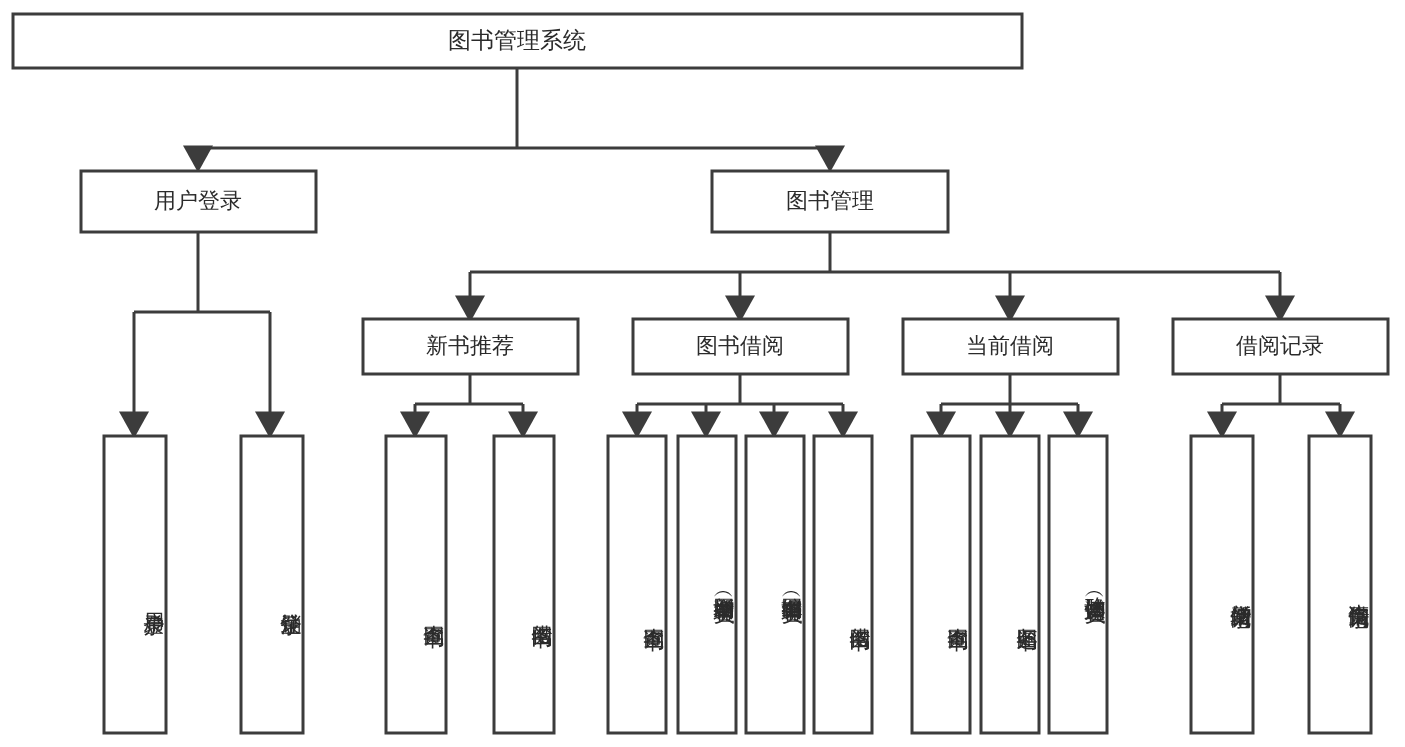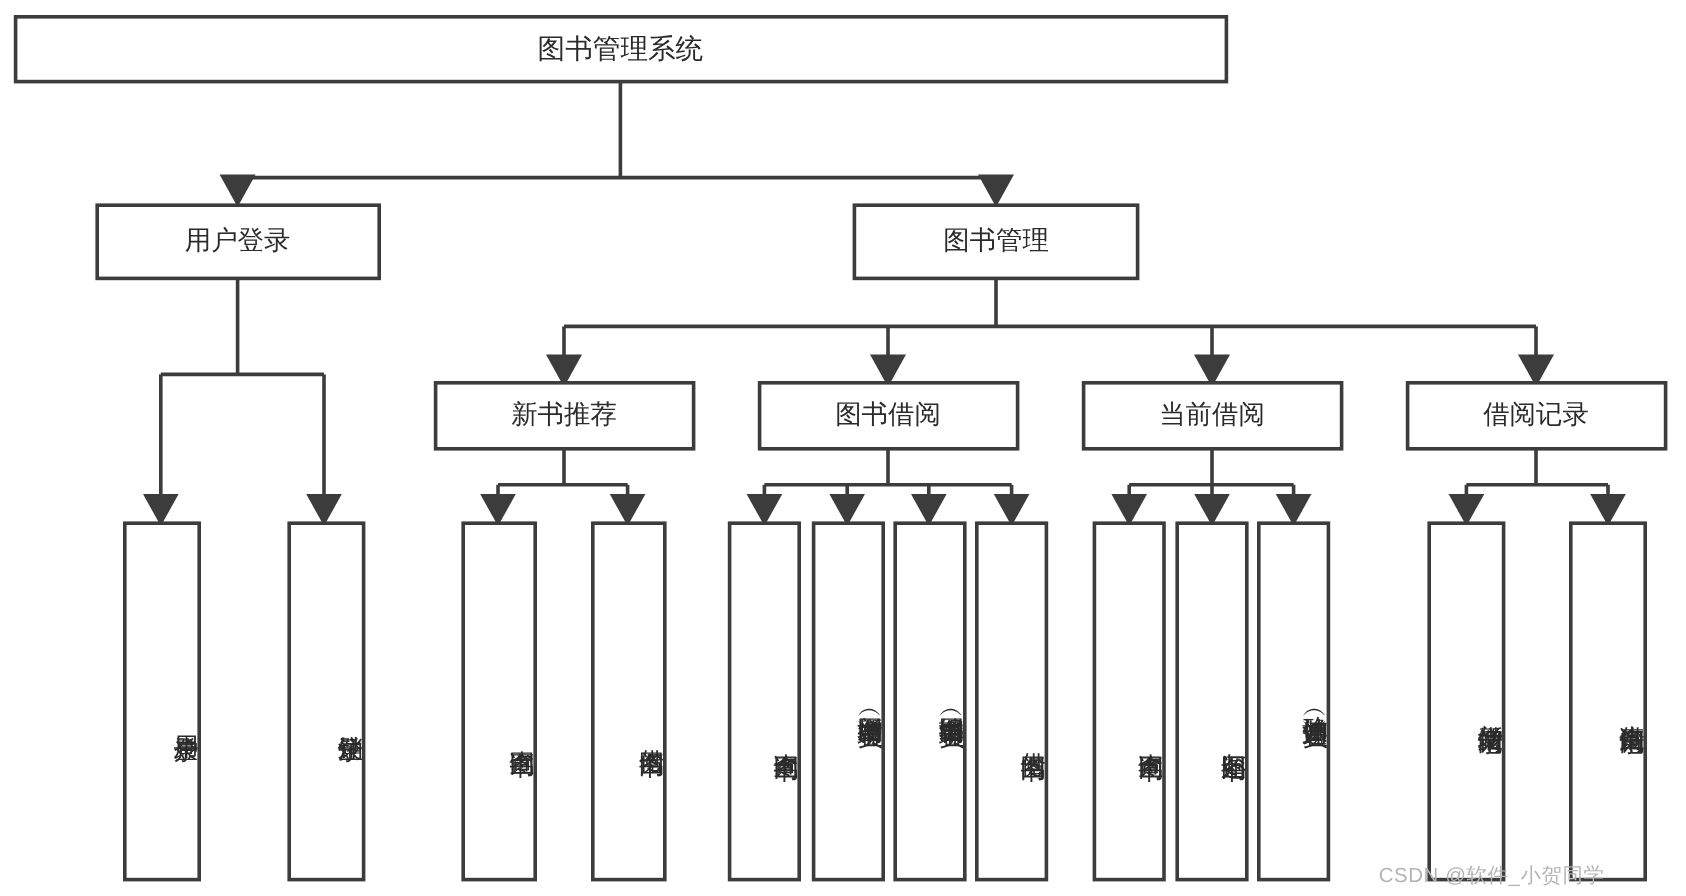--- a/index.html
+++ b/index.html
@@ -198,14 +198,13 @@
       </foreignObject>
     </g>
     <g>
       <rect class="node-rect" x="1309" y="436" width="62" height="297"></rect>
       <foreignObject class="leaf-fo" x="1310" y="452" width="60" height="275">
         <div xmlns="http://www.w3.org/1999/xhtml" class="vtext">查询借阅记录</div>
       </foreignObject>
     </g>
   </svg>
 
-  <div class="watermark">CSDN @软件_小贺同学</div>
 </div>
 
 </body></html>

